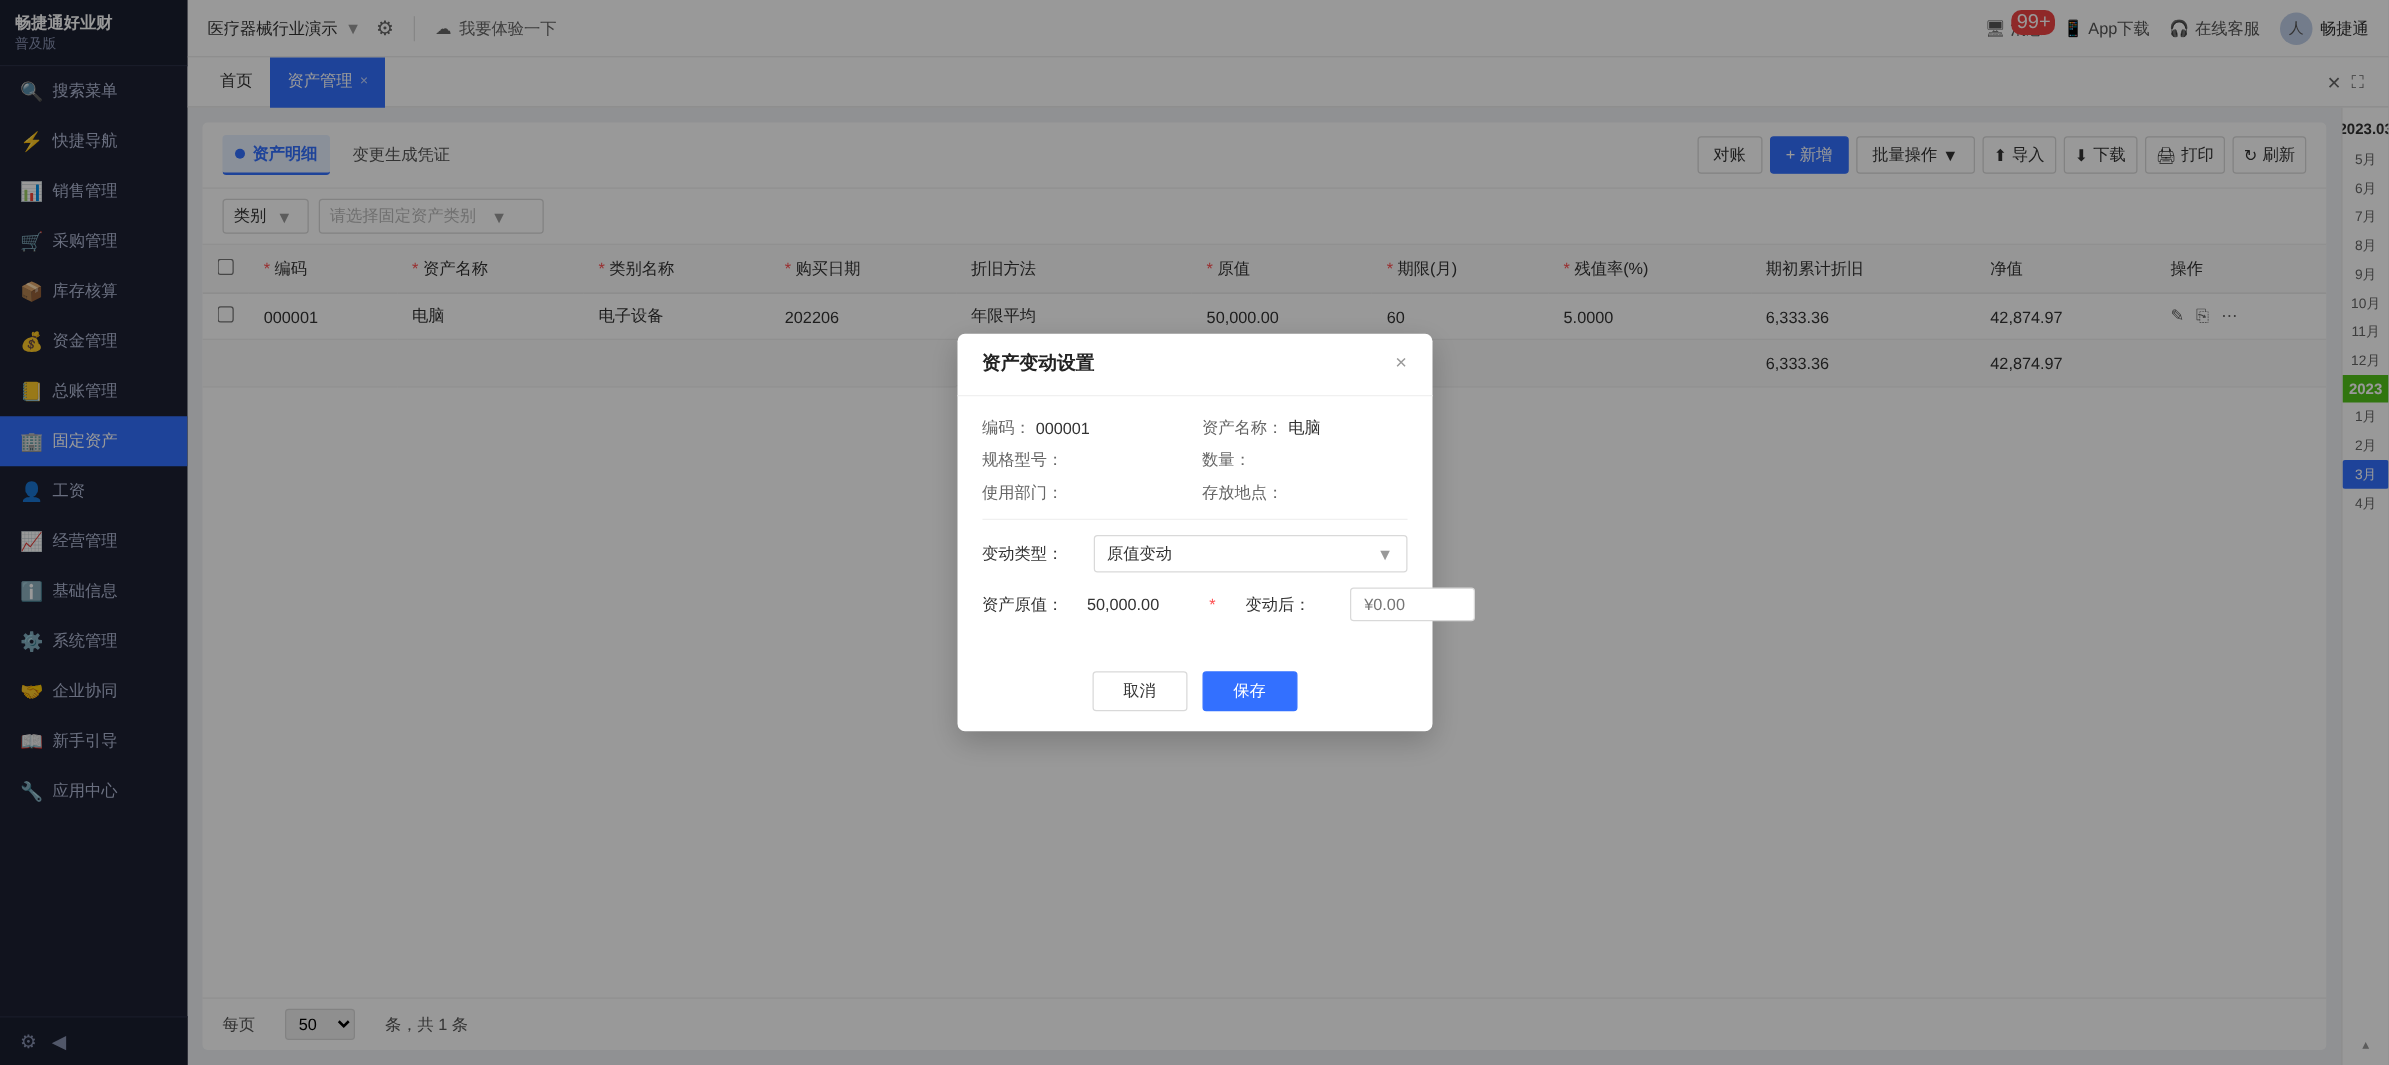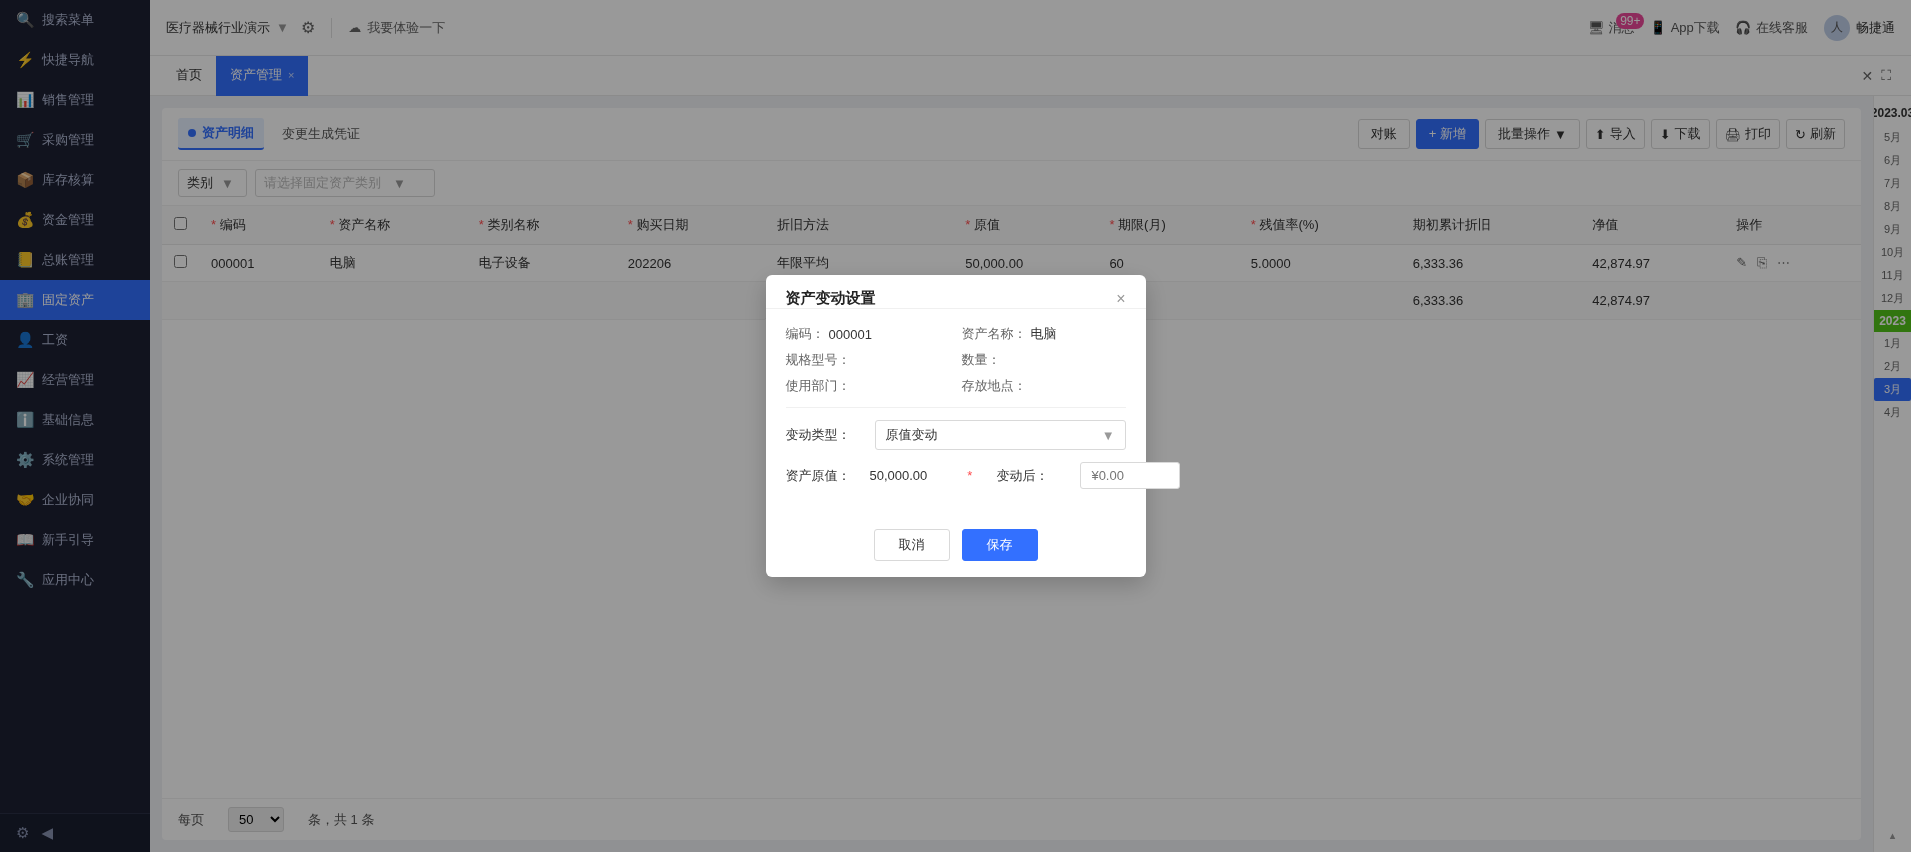--- a/index.html
+++ b/index.html
@@ -14,27 +14,27 @@
     .sidebar-item { display: flex; align-items: center; gap: 8px; padding: 11px 16px; cursor: pointer; color: #b0b8d4; font-size: 13px; }
     .sidebar-item.active { background: #3370ff; color: #fff; }
     .sidebar-item .icon { font-size: 15px; width: 18px; text-align: center; }
     .sidebar-footer { padding: 10px 16px; display: flex; align-items: center; gap: 12px; border-top: 1px solid #2a2f45; background: #1a1e30; }
     .sidebar-footer .icon { font-size: 15px; color: #8892b0; cursor: pointer; }
 
     
     .main { flex: 1; display: flex; flex-direction: column; overflow: hidden; }
 
     
-    .topbar { background: #fff; height: 56px; display: flex; align-items: center; padding: 0 16px; border-bottom: 1px solid #e8e8e8; gap: 12px; flex-shrink: 0; }
+    .topbar { background: #fff; height: 46px; display: flex; align-items: center; padding: 0 16px; border-bottom: 1px solid #e8e8e8; gap: 12px; flex-shrink: 0; }
     .topbar-company { display: flex; align-items: center; gap: 6px; font-size: 13px; color: #333; }
     .topbar-divider { width: 1px; height: 20px; background: #e0e0e0; margin: 0 4px; }
     .topbar-tip { display: flex; align-items: center; gap: 6px; color: #666; font-size: 13px; }
     .topbar-right { margin-left: auto; display: flex; align-items: center; gap: 16px; }
     .topbar-badge { position: relative; display: inline-flex; align-items: center; gap: 4px; color: #555; font-size: 13px; cursor: pointer; }
-    .badge-count { background: #ec4899; color: #fff; font-size: 12px; padding: 1px 4px; border-radius: 8px; position: absolute; top: -6px; right: -10px; }
+    .badge-count { background: #ef4444; color: #fff; font-size: 16px; padding: 1px 4px; border-radius: 8px; position: absolute; top: -6px; right: -10px; }
     .topbar-user { display: flex; align-items: center; gap: 6px; color: #333; font-size: 13px; }
     .avatar { width: 26px; height: 26px; border-radius: 50%; background: #c0cfe8; display: flex; align-items: center; justify-content: center; font-size: 12px; color: #555; }
 
     
     .tabs { background: #fff; height: 40px; display: flex; align-items: center; padding: 0 12px; border-bottom: 1px solid #e8e8e8; flex-shrink: 0; gap: 0; }
     .tab { height: 40px; display: flex; align-items: center; padding: 0 14px; font-size: 13px; color: #555; cursor: pointer; border-bottom: 2px solid transparent; gap: 6px; }
     .tab.active { background: #3370ff; color: #fff; border-bottom: 2px solid #3370ff; }
     .tab-close { font-size: 11px; opacity: 0.7; cursor: pointer; }
     .tab-home { color: #333; }
 
@@ -76,21 +76,21 @@
     .calendar-strip { width: 38px; background: #fff; border-left: 1px solid #e8e8e8; display: flex; flex-direction: column; align-items: center; padding: 4px 0; font-size: 11px; color: #666; flex-shrink: 0; overflow: hidden; }
     .cal-item { width: 100%; text-align: center; padding: 4px 2px; cursor: pointer; }
     .cal-item.highlight { background: #3370ff; color: #fff; border-radius: 2px; }
     .cal-year { font-weight: bold; color: #333; font-size: 12px; padding: 6px 2px; }
 
     
     .overlay { position: fixed; inset: 0; background: rgba(0,0,0,0.4); z-index: 100; display: flex; align-items: center; justify-content: center; }
 
     
     .modal { background: #fff; border-radius: 6px; width: 380px; box-shadow: 0 8px 24px rgba(0,0,0,0.2); z-index: 101; }
-    .modal-header { display: flex; align-items: center; justify-content: space-between; padding: 14px 20px 0; border-bottom: 1px solid #f0f0f0; }
+    .modal-header { display: flex; align-items: center; justify-content: space-between; padding: 14px 20px 16px; border-bottom: 1px solid #f0f0f0; }
     .modal-title { font-size: 15px; font-weight: bold; color: #222; }
     .modal-close { color: #999; cursor: pointer; font-size: 16px; }
     .modal-body { padding: 16px 20px; }
     .modal-info-grid { display: grid; grid-template-columns: 1fr 1fr; gap: 8px 12px; margin-bottom: 12px; }
     .modal-info-item { display: flex; align-items: center; gap: 4px; font-size: 13px; }
     .modal-info-label { color: #666; white-space: nowrap; }
     .modal-info-value { color: #333; }
     .modal-divider { height: 1px; background: #f0f0f0; margin: 12px 0; }
     .modal-form-row { display: flex; align-items: center; gap: 24px; margin-bottom: 12px; font-size: 13px; }
     .modal-form-label { color: #333; white-space: nowrap; min-width: 60px; }
@@ -103,20 +103,26 @@
     .btn-save { padding: 6px 24px; border: 1px solid #3370ff; border-radius: 3px; background: #3370ff; color: #fff; font-size: 13px; cursor: pointer; }
 
     
     ::-webkit-scrollbar { width: 6px; height: 6px; }
     ::-webkit-scrollbar-thumb { background: #ccc; border-radius: 3px; }
   </style>
 </head>
 <body>
 
 <div class="sidebar">
+  <div class="sidebar-logo">
+    <div>
+      <div class="sidebar-logo-text">畅捷通好业财</div>
+      <div class="sidebar-logo-sub">普及版</div>
+    </div>
+  </div>
   <div class="sidebar-scroll">
     <div class="sidebar-item">
       <span class="icon">🔍</span>
       <span>搜索菜单</span>
     </div>
     <div class="sidebar-item">
       <span class="icon">⚡</span>
       <span>快捷导航</span>
     </div>
     <div class="sidebar-item">

